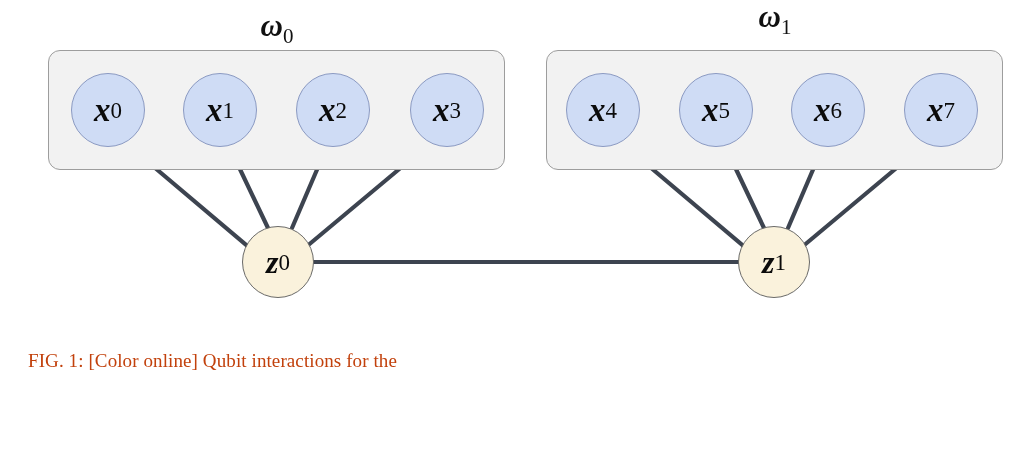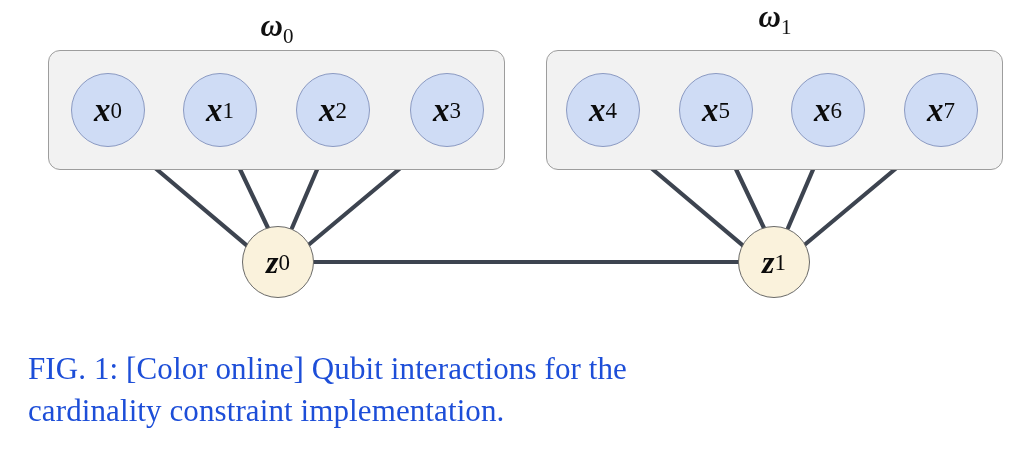--- a/index.html
+++ b/index.html
@@ -95,23 +95,23 @@
     font-weight: normal;
     vertical-align: -0.3em;
   }
   
   #caption {
     position: absolute;
     left: 28px;
     top: 348px;
     width: 900px;
     font-family: "Liberation Serif", "DejaVu Serif", serif;
-    font-size: 31px;
+    font-size: 19px;
     line-height: 1.36;
-    color: #1d4ed8;
+    color: #c2410c;
     letter-spacing: 0.1px;
   }
   #caption .cap-line { display: block; white-space: nowrap; }
 </style>
 </head>
 <body>
 
 <div id="page">
 
   <div id="figure">
@@ -180,16 +180,15 @@
     </div>
     <div class="node node-z" style="left:738px; top:226px;">
       <span class="var">z</span>
         <span class="sub">1</span>
     </div>
 
   </div>
 
   <div id="caption">
     <span class="cap-line">FIG. 1: [Color online] Qubit interactions for the</span>
-    <span class="cap-line">cardinality constraint implementation.</span>
   </div>
 
 </div>
 
 </body></html>

